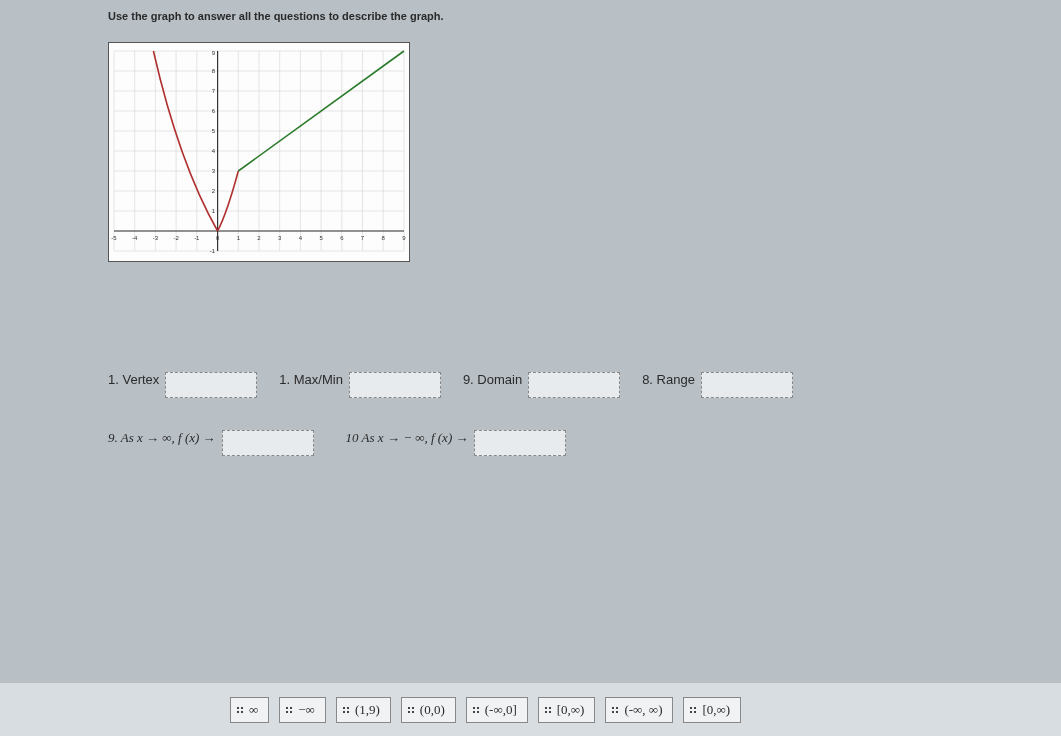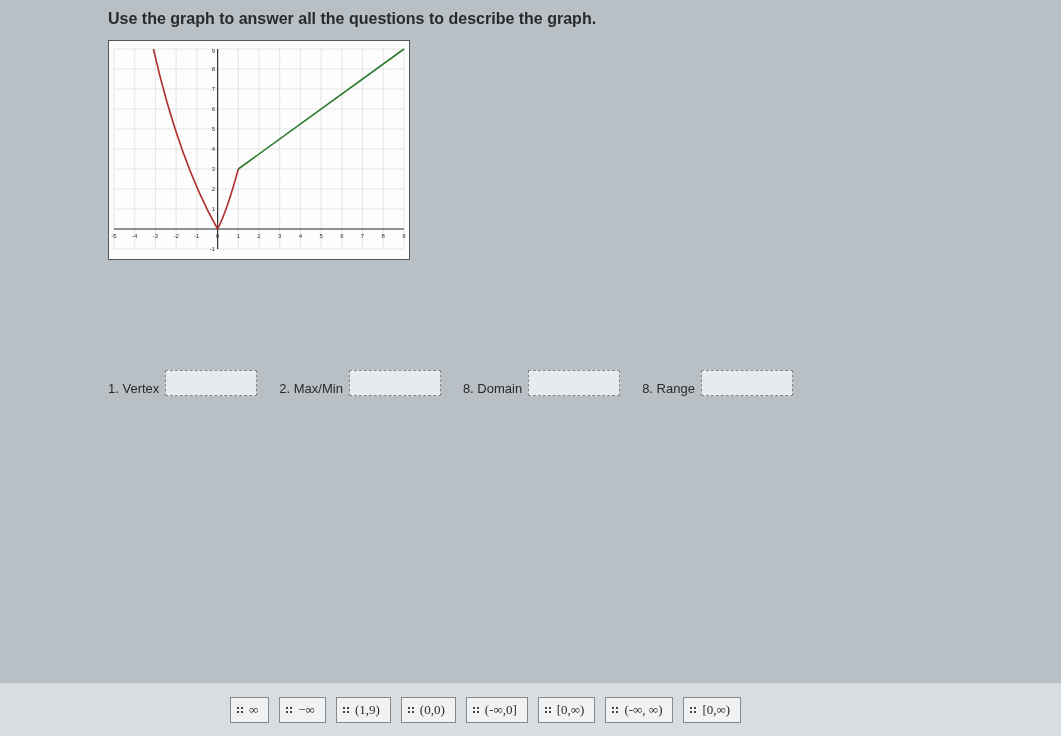--- a/index.html
+++ b/index.html
@@ -9,39 +9,39 @@
     background: #b8bfc5;
     color: #2a2a2a;
     width: 1061px;
     height: 736px;
     overflow: hidden;
   }
   .page {
     padding: 10px 0 0 108px;
   }
   .instructions {
-    font-size: 16px;
+    font-size: 11px;
     font-weight: bold;
-    margin-bottom: 12px;
+    margin-bottom: 20px;
   }
   .graph-box {
     width: 300px;
     height: 218px;
     border: 1px solid #555;
     background: #fdfdfd;
     position: relative;
     margin-bottom: 110px;
   }
   .graph-box svg {
     position: absolute;
     top:0; left:0;
   }
   .qrow {
     display: flex;
-    align-items: flex-end;
+    align-items: flex-start;
     gap: 6px;
     margin-bottom: 32px;
     font-size: 13px;
   }
   .qlabel {
     white-space: nowrap;
   }
   .dropzone {
     display: inline-block;
     min-width: 80px;
@@ -168,31 +168,38 @@
       <path d="M 108.6 188 Q 118 170 129.3 128" stroke="#b03030" stroke-width="1.6" fill="none"></path>
 
       <line x1="129.3" y1="128" x2="295" y2="8" stroke="#2a7a2a" stroke-width="1.6"></line>
     </svg>
   </div>
 
   <div class="qrow">
     <span class="qlabel">1. Vertex</span>
     <span class="dropzone w90"></span>
     <span style="width:10px"></span>
-    <span class="qlabel">2. Max/Min</span>
+    <span class="qlabel">1. Max/Min</span>
     <span class="dropzone w90"></span>
     <span style="width:10px"></span>
-    <span class="qlabel">8. Domain</span>
+    <span class="qlabel">9. Domain</span>
     <span class="dropzone w90"></span>
     <span style="width:10px"></span>
     <span class="qlabel">8. Range</span>
     <span class="dropzone w90"></span>
   </div>
 
 
+  <div class="qrow">
+    <span class="qlabel math">9. As x → ∞, f (x) →</span>
+    <span class="dropzone w90"></span>
+    <span style="width:20px"></span>
+    <span class="qlabel math">10  As x →  − ∞, f (x) →</span>
+    <span class="dropzone w90"></span>
+  </div>
 
 </div>
 
 <div class="answer-bar">
   <div class="tile">
     <span class="grip">
         <span></span>
         <span></span>
         <span></span>
         <span></span>

